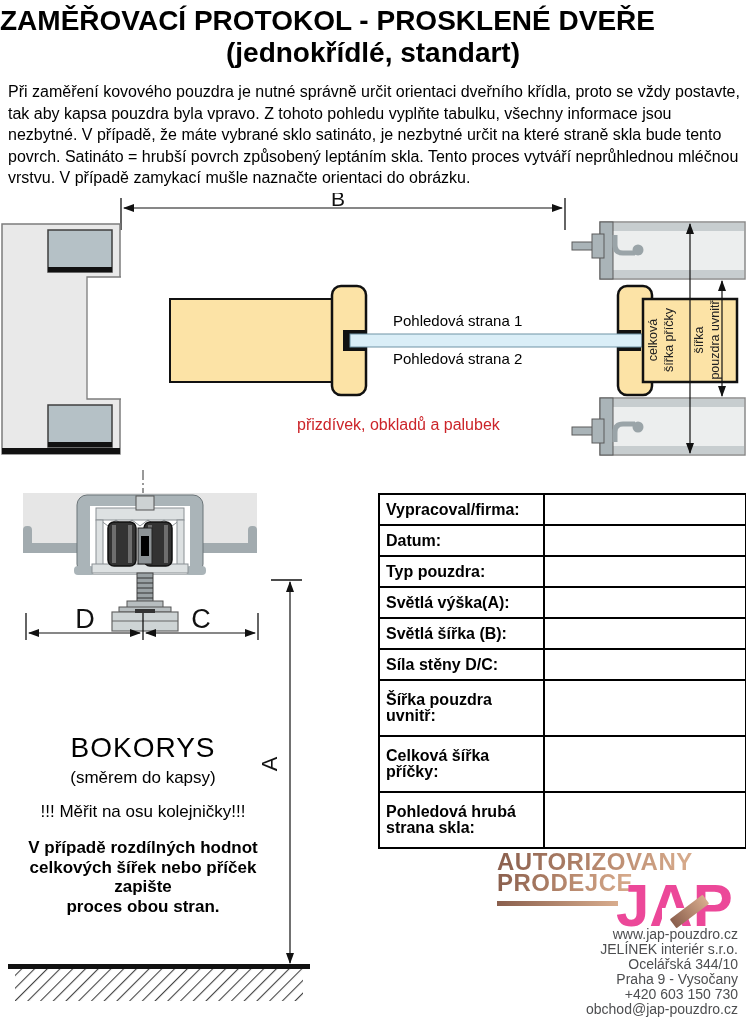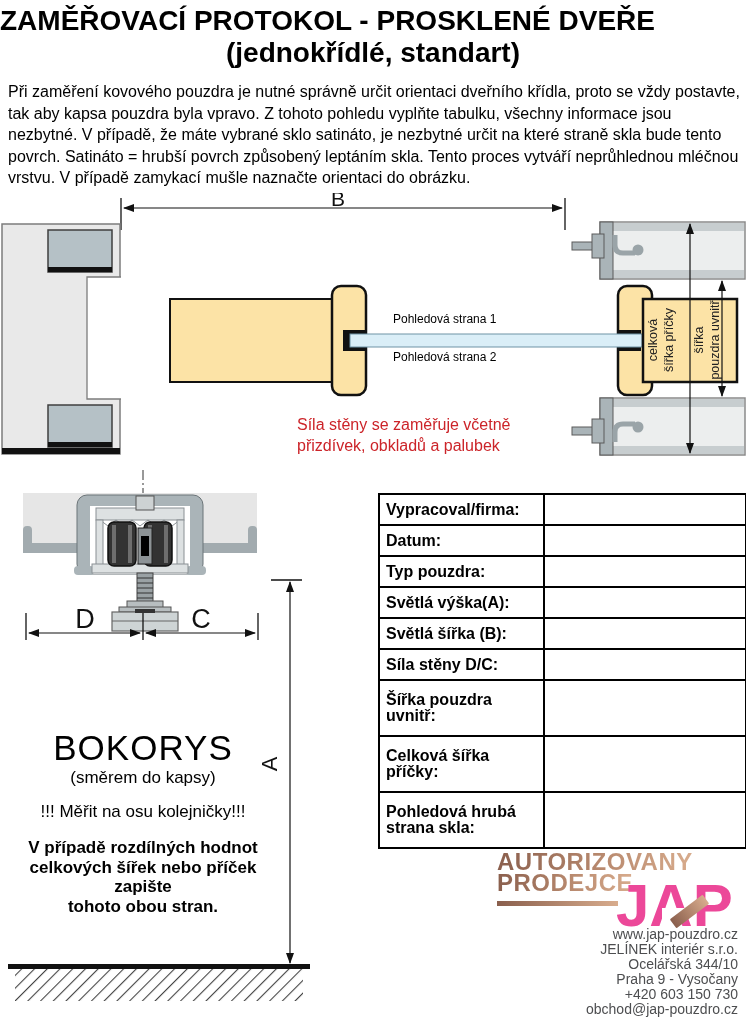--- a/index.html
+++ b/index.html
@@ -2,26 +2,26 @@
 <html><head>
 <meta charset="utf-8">
 <style>
   html,body{margin:0;padding:0;background:#fff;}
   .page{position:relative;width:746px;height:1020px;background:#fff;overflow:hidden;
         font-family:"Liberation Sans",sans-serif;color:#000;}
   .abs{position:absolute;}
   .title-line1{top:5px;left:0;width:746px;font-size:28px;font-weight:bold;letter-spacing:0;}
   .title-line2{top:37px;left:0;width:746px;text-align:center;font-size:28px;font-weight:bold;}
   .intro{top:81px;left:8px;width:733px;font-size:16px;line-height:21.5px;text-align:left;}
-  .ps-label{font-size:12px;font-weight:normal;}
+  .ps-label{font-size:15px;font-weight:normal;}
   .ps1{left:393px;top:312px;}
   .ps2{left:393px;top:350px;}
   .red-note{left:297px;top:414px;color:#cc2429;font-size:16px;line-height:21px;}
   .bok-block{left:10px;top:731px;width:266px;text-align:center;}
-  .bok-title{font-size:35px;letter-spacing:1px;line-height:33px;}
+  .bok-title{font-size:28px;letter-spacing:1px;line-height:33px;}
   .bok-sub{font-size:17px;margin-top:4px;}
   .bok-warn{font-size:17px;margin-top:14px;}
   .bok-note{font-size:17px;line-height:19.5px;margin-top:16px;font-weight:bold;}
   table.form-table{position:absolute;left:378px;top:493px;width:358px;height:356px;
         border-collapse:collapse;table-layout:fixed;}
   table.form-table td{border:2.5px solid #000;vertical-align:middle;}
   td.lbl{width:156px;font-weight:bold;font-size:16px;line-height:16px;padding-left:6px;}
   td.val{width:198px;}
   .dealer{left:440px;top:850px;width:300px;height:170px;}
   .bronze-text{font-weight:bold;font-size:24px;line-height:19px;letter-spacing:.5px;
@@ -117,21 +117,20 @@
 
     <text transform="translate(657,147) rotate(-90)" font-size="12.5" text-anchor="middle" fill="#222">celková</text>
     <text transform="translate(673,147) rotate(-90)" font-size="12.5" text-anchor="middle" fill="#222">šířka příčky</text>
     <text transform="translate(703,147) rotate(-90)" font-size="12.5" text-anchor="middle" fill="#222">šířka</text>
     <text transform="translate(719,147) rotate(-90)" font-size="12.5" text-anchor="middle" fill="#222">pouzdra uvnitř</text>
   </svg>
 
   <div class="abs ps-label ps1">Pohledová strana 1</div>
   <div class="abs ps-label ps2">Pohledová strana 2</div>
   <div class="abs red-note">
-    <div>Síla stěny se zaměřuje včetně</div>
     <div>přizdívek, obkladů a palubek</div>
   </div>
 
   <svg class="abs" style="left:0;top:468px" width="332" height="552" viewBox="0 0 332 552">
     <defs>
       <marker id="bE" markerWidth="11" markerHeight="8" refX="10" refY="4" orient="auto" markerUnits="userSpaceOnUse">
         <path d="M0,0 L11,4 L0,8 z" fill="#111"></path>
       </marker>
       <marker id="bS" markerWidth="11" markerHeight="8" refX="1" refY="4" orient="auto" markerUnits="userSpaceOnUse">
         <path d="M11,0 L0,4 L11,8 z" fill="#111"></path>
@@ -210,21 +209,21 @@
     </g>
   </svg>
 
   <div class="abs bok-block">
     <div class="bok-title">BOKORYS</div>
     <div class="bok-sub">(směrem do kapsy)</div>
     <div class="bok-warn">!!! Měřit na osu kolejničky!!!</div>
     <div class="bok-note">
       <div>V případě rozdílných hodnot</div>
       <div>celkových šířek nebo příček zapište</div>
-      <div>tohoto obou stran.</div>
+      <div>proces obou stran.</div>
     </div>
   </div>
 
   <table class="form-table">
     <tbody>
         <tr>
           <td class="lbl">Vypracoval/firma:</td>
           <td class="val"></td>
         </tr>
         <tr>

